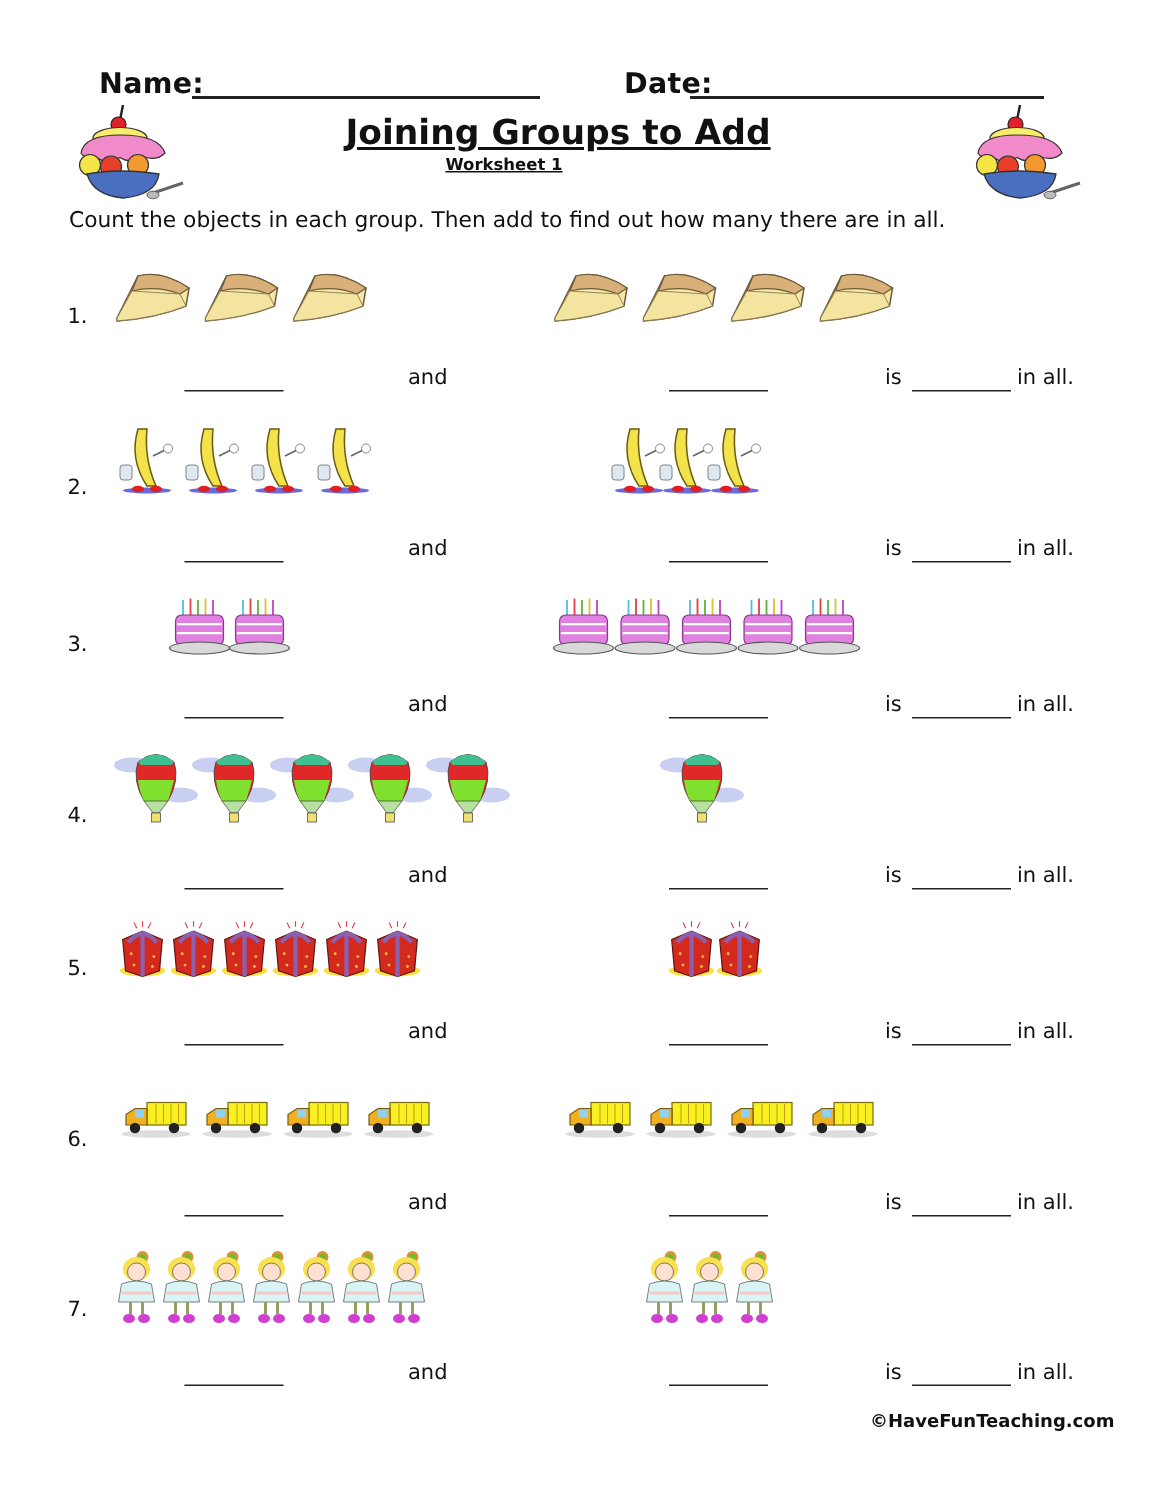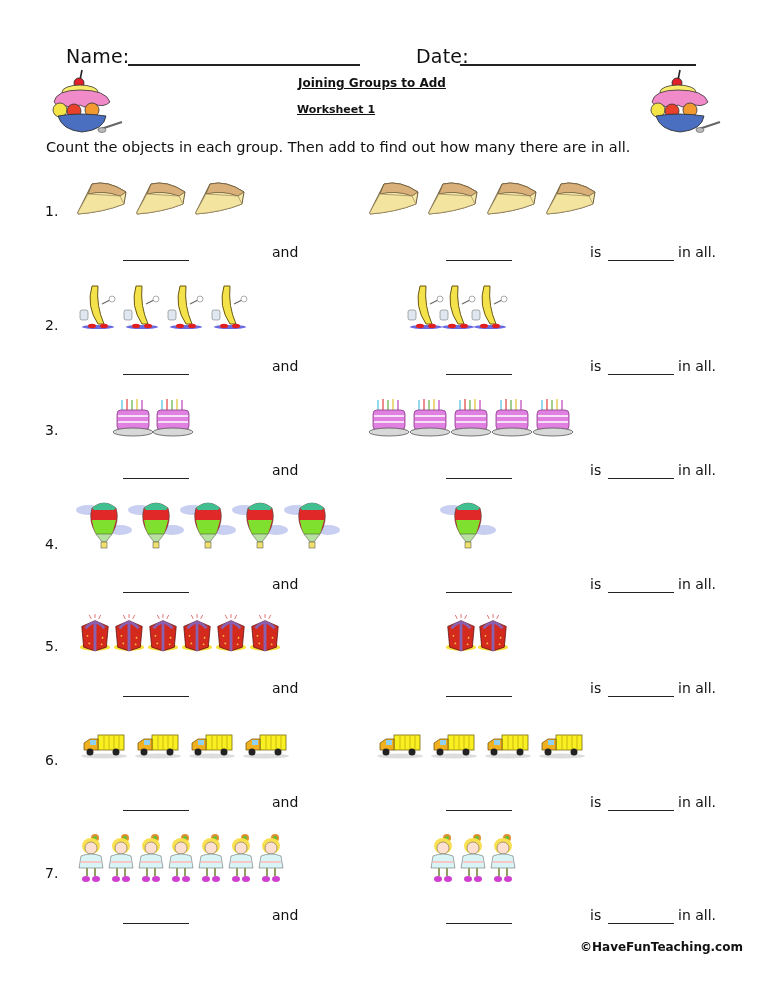--- a/index.html
+++ b/index.html
@@ -1,25 +1,25 @@
 <!DOCTYPE html>
 <html><head>
   <meta charset="utf-8">
   <style>
     html, body { margin: 0; padding: 0; background: #ffffff; }
     body {
       width: 772px; height: 1000px; position: relative; overflow: hidden;
       font-family: "DejaVu Sans", sans-serif; color: #111;
     }
     .abs { position: absolute; }
-    .hdr-label { font-size: 19px; font-weight: normal; letter-spacing: 0.2px; }
+    .hdr-label { font-size: 19px; font-weight: bold; letter-spacing: 0.2px; }
     .hdr-line { border-bottom: 2.5px solid #222; height: 0; }
     .title {
       left: 0; width: 744px; text-align: center; top: 76px;
-      font-size: 12px; font-weight: bold; text-decoration: underline;
+      font-size: 23px; font-weight: bold; text-decoration: underline;
     }
     .subtitle {
       left: 0; width: 672px; text-align: center; top: 103px;
       font-size: 11px; font-weight: bold; text-decoration: underline;
     }
     .instructions { left: 46px; top: 139px; font-size: 14.5px; }
     .qnum { font-size: 14px; }
     .row-text { font-size: 14px; }
     .blank { border-bottom: 1.5px solid #222; height: 0; }
     .pics { display: flex; align-items: flex-end; }

